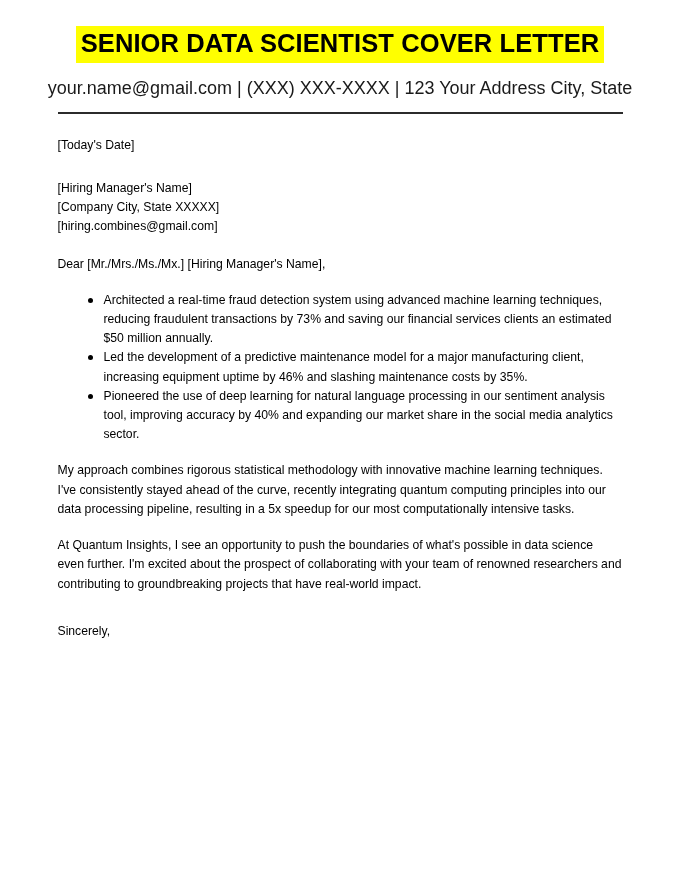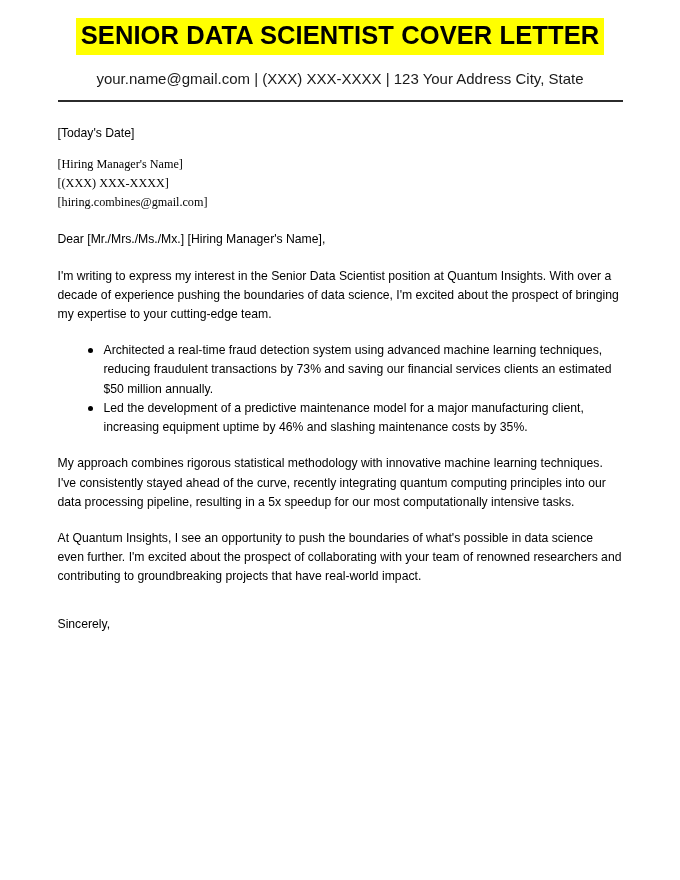--- a/index.html
+++ b/index.html
@@ -18,40 +18,40 @@
   .page {
     position: relative;
     width: 680px;
     height: 880px;
     background: #ffffff;
     box-sizing: border-box;
   }
 
   
   .header {
-    padding-top: 18px;
+    padding-top: 26px;
     text-align: center;
   }
 
   .doc-title {
     display: inline-block;
     font-size: 25.5px;
     font-weight: bold;
     letter-spacing: 0.1px;
     line-height: 1.32;
     color: #000000;
     background: #ffff00;
     padding: 1px 5px 2px 5px;
     margin: 0;
     white-space: nowrap;
   }
 
   .contact-line {
     margin-top: 13px;
-    font-size: 15px;
+    font-size: 18px;
     line-height: 1.4;
     color: #1a1a1a;
     text-align: center;
   }
 
   .rule {
     margin: 11px auto 0 auto;
     width: 565px;
     height: 0;
     border-top: 2px solid #2b2b2b;
@@ -61,29 +61,28 @@
   .body-wrap {
     margin: 0 auto;
     width: 565px;
     padding-top: 22px;
     font-size: 12.2px;
     line-height: 19.2px;
     color: #000000;
   }
 
   .meta-date {
-    margin: 0 0 12px 0;
+    margin: 0 0 24px 0;
   }
 
   .recipient-block {
     margin: 0 0 18px 0;
   }
   .recipient-block .line {
     display: block;
-    font-family: Liberation Serif, serif;
   }
 
   .salutation {
     margin: 8px 0 17px 0;
   }
 
   p.para {
     margin: 0 0 17px 0;
     text-align: left;
   }
@@ -123,36 +122,39 @@
     <div class="contact-line">your.name@gmail.com | (XXX) XXX-XXXX | 123 Your Address City, State</div>
     <div class="rule"></div>
   </div>
 
   <div class="body-wrap">
 
     <div class="meta-date">[Today's Date]</div>
 
     <div class="recipient-block">
       <span class="line">[Hiring Manager's Name]</span>
-      <span class="line">[(XXX) XXX-XXXX]</span>
+      <span class="line">[Company City, State XXXXX]</span>
       <span class="line">[hiring.combines@gmail.com]</span>
     </div>
 
     <div class="salutation">Dear [Mr./Mrs./Ms./Mx.] [Hiring Manager's Name],</div>
 
-    <p class="para">I'm writing to express my interest in the Senior Data Scientist position at Quantum Insights. With over a decade of experience pushing the boundaries of data science, I'm excited about the prospect of bringing my expertise to your cutting-edge team.</p>
 
     <ul class="accomplishments">
       <li>
         <span class="bullet-dot"></span>
         <span>Architected a real-time fraud detection system using advanced machine learning techniques, reducing fraudulent transactions by 73% and saving our financial services clients an estimated $50 million annually.</span>
       </li>
       <li>
         <span class="bullet-dot"></span>
         <span>Led the development of a predictive maintenance model for a major manufacturing client, increasing equipment uptime by 46% and slashing maintenance costs by 35%.</span>
+      </li>
+      <li>
+        <span class="bullet-dot"></span>
+        <span>Pioneered the use of deep learning for natural language processing in our sentiment analysis tool, improving accuracy by 40% and expanding our market share in the social media analytics sector.</span>
       </li>
     </ul>
 
     <p class="para">My approach combines rigorous statistical methodology with innovative machine learning techniques. I've consistently stayed ahead of the curve, recently integrating quantum computing principles into our data processing pipeline, resulting in a 5x speedup for our most computationally intensive tasks.</p>
     <p class="para">At Quantum Insights, I see an opportunity to push the boundaries of what's possible in data science even further. I'm excited about the prospect of collaborating with your team of renowned researchers and contributing to groundbreaking projects that have real-world impact.</p>
 
     <div class="closing-salutation">Sincerely,</div>
 
   </div>
 </div>

